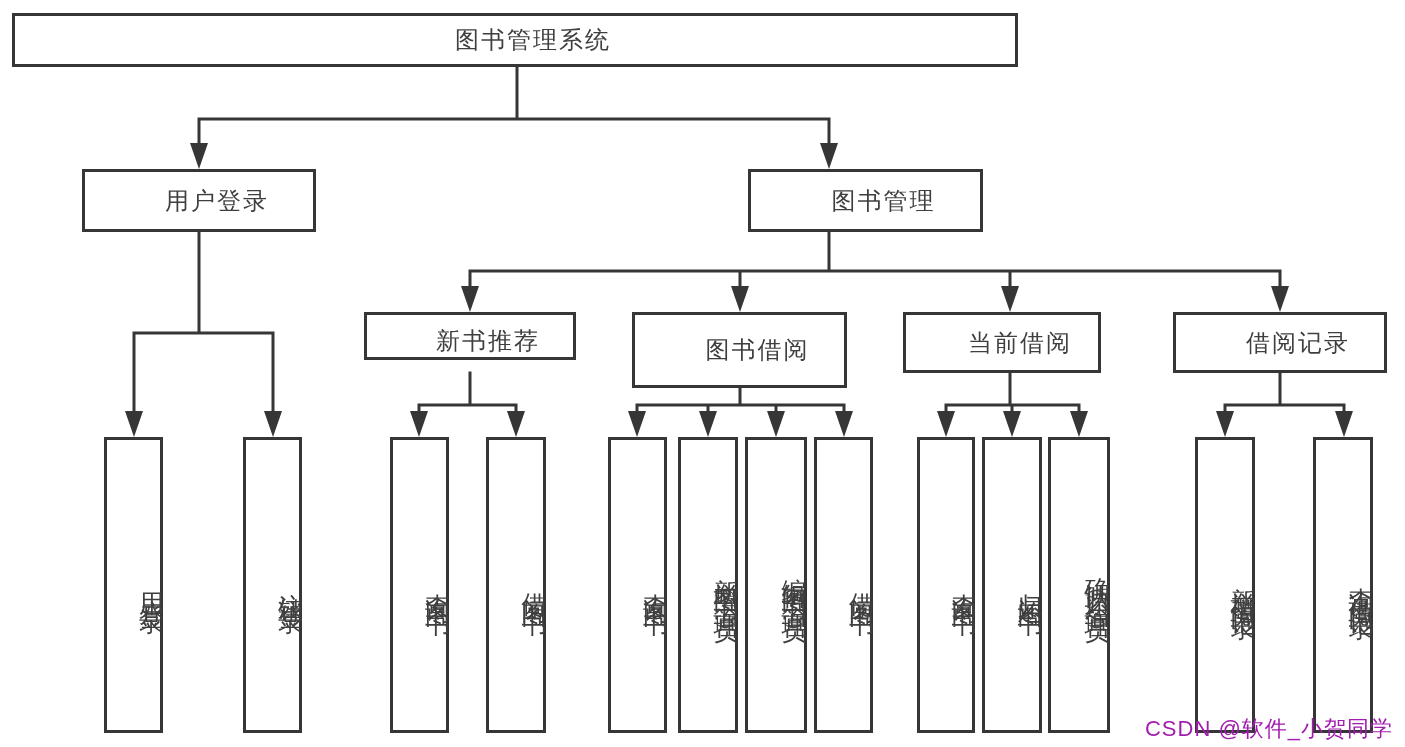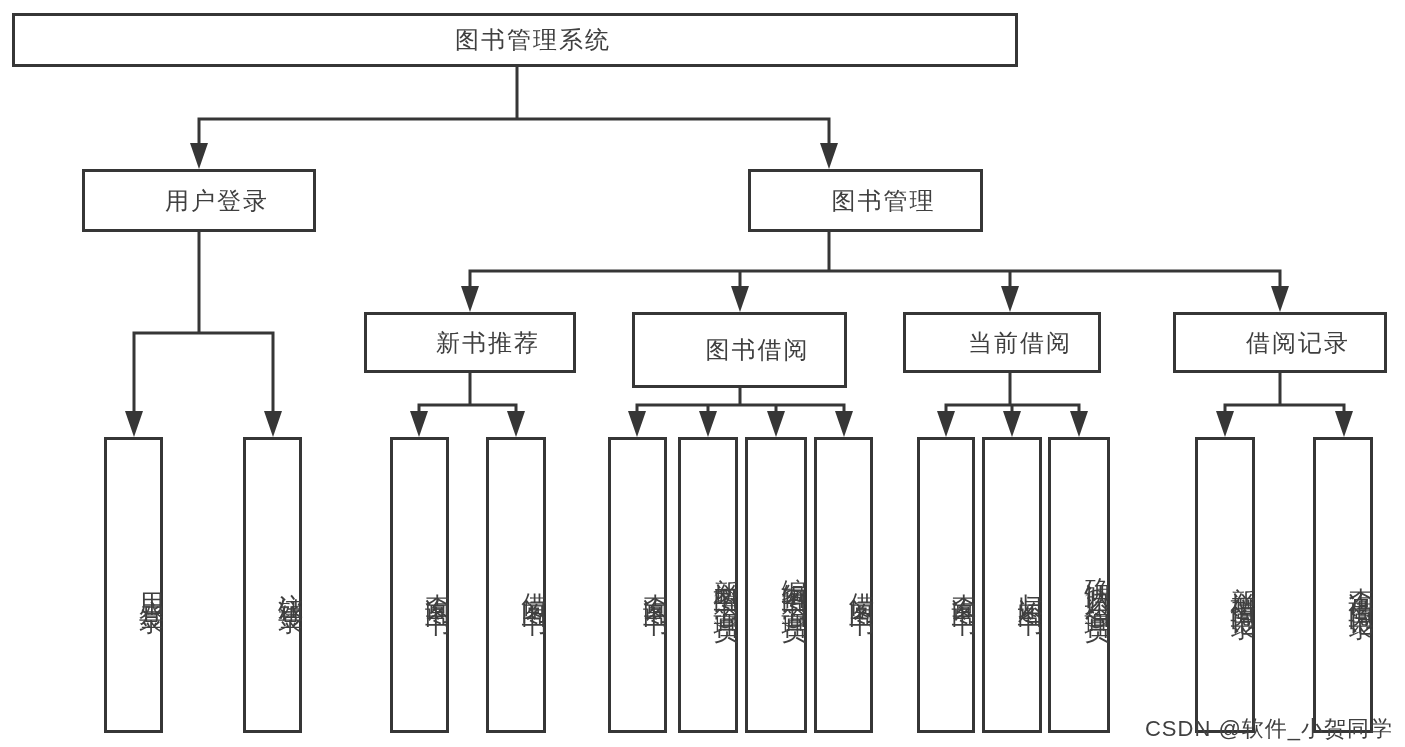--- a/index.html
+++ b/index.html
@@ -45,21 +45,21 @@
     letter-spacing: 6px;
     line-height: 1;
     white-space: nowrap;
   }
   .watermark {
     position: absolute;
     right: 12px;
     top: 714px;
     font-size: 22px;
     letter-spacing: 1px;
-    color: #404040;
+    color: #a21caf;
     white-space: nowrap;
   }
 </style>
 </head>
 <body>
 
 <div class="canvas">
 
   <svg class="connectors" viewBox="0 0 1405 747" xmlns="http://www.w3.org/2000/svg">
     <g stroke="#363636" stroke-width="3" fill="none" stroke-linecap="square">
@@ -112,21 +112,21 @@
     <span>图书管理系统</span>
   </div>
 
   <div class="node hbox" style="left:82px; top:169px; width:234px; height:63px;">
     <span>用户登录</span>
   </div>
   <div class="node hbox" style="left:712px; top:169px; width:235px; height:63px;margin-left:36px;">
     <span>图书管理</span>
   </div>
 
-  <div class="node hbox" style="left:364px; top:312px; width:212px; height:61px;">
+  <div class="node hbox" style="left:364px; top:312px; width:212px; height:48px;align-items:flex-end;">
     <span>新书推荐</span>
   </div>
   <div class="node hbox" style="left:632px; top:312px; width:215px; height:76px;">
     <span>图书借阅</span>
   </div>
   <div class="node hbox" style="left:903px; top:312px; width:198px; height:61px;">
     <span>当前借阅</span>
   </div>
   <div class="node hbox" style="left:1173px; top:312px; width:214px; height:61px;">
     <span>借阅记录</span>

